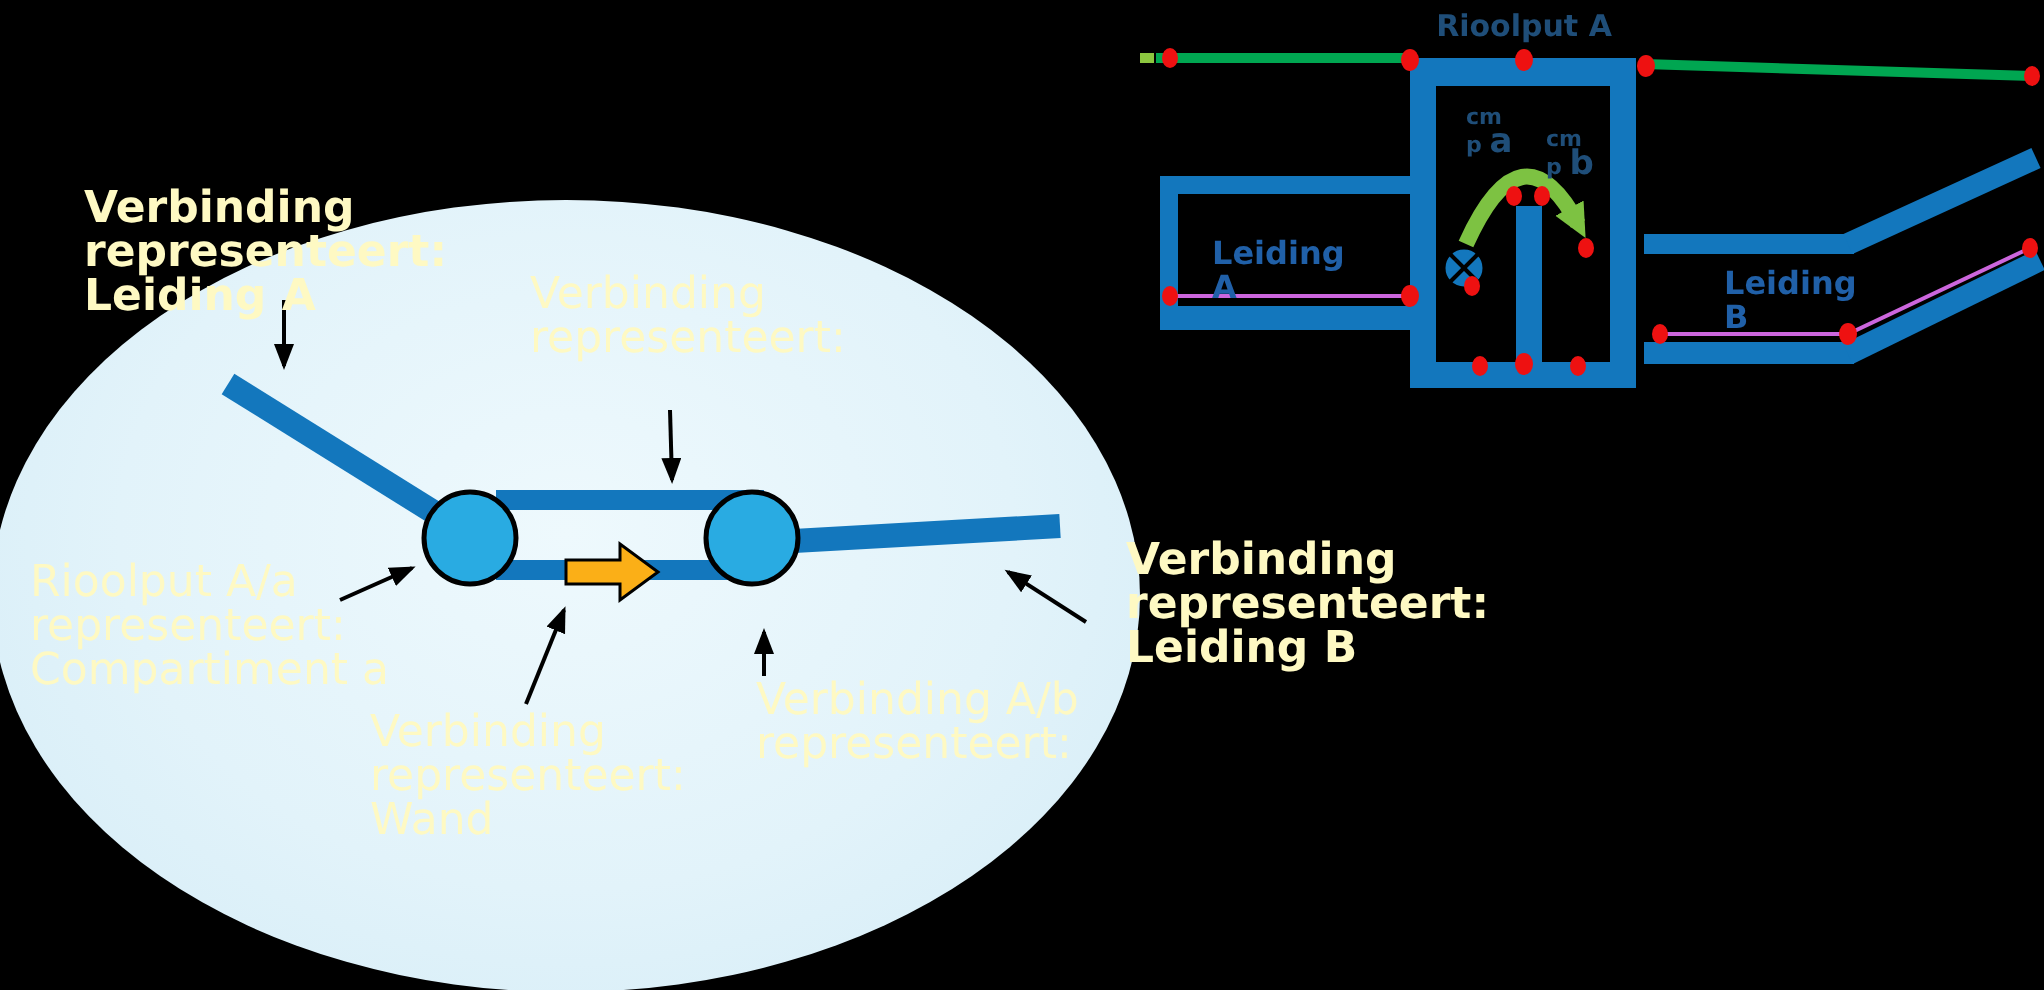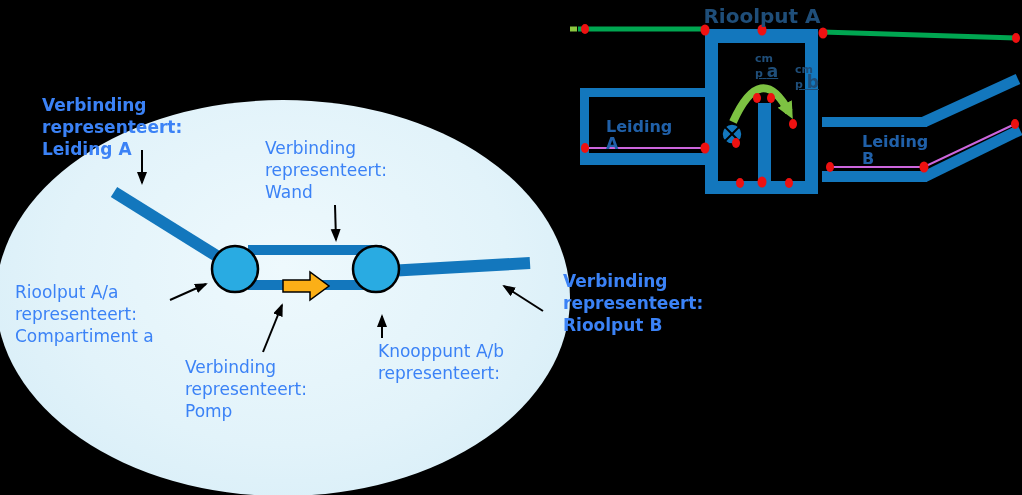--- a/index.html
+++ b/index.html
@@ -6,29 +6,29 @@
   .stage {
     position:relative; width:1022px; height:495px; background:#000;
     overflow:hidden; font-family:"DejaVu Sans","Liberation Sans",sans-serif;
   }
   .ellipse {
     position:absolute; left:-4px; top:100px; width:574px; height:396px;
     border-radius:50%;
     background:radial-gradient(ellipse at 50% 42%, #eef9fd 0%, #e2f3fa 55%, #d2ebf6 100%);
   }
   svg.overlay { position:absolute; left:0; top:0; pointer-events:none; }
-  .ann { position:absolute; color:#3b82f6; font-size:17px; line-height:22px; }
+  .ann { position:absolute; color:#fef9c3; font-size:22px; line-height:22px; }
   .ann.bold { font-weight:bold; }
   .ann span { display:block; white-space:nowrap; }
   .net-title { position:absolute; left:703px; top:4px; width:118px; text-align:center;
-    color:#1F4E79; font-weight:bold; font-size:20px; }
+    color:#1F4E79; font-weight:bold; font-size:15px; }
   .pipe-label { position:absolute; color:#2060A8; font-weight:bold; font-size:16px; line-height:17px; }
   .pipe-label span { display:block; }
-  .cmp { position:absolute; color:#1F4E79; font-weight:bold; font-size:11px; line-height:12px;margin-left:22px; }
-  .cmp .row { display:block;text-decoration:underline; }
+  .cmp { position:absolute; color:#1F4E79; font-weight:bold; font-size:11px; line-height:12px; }
+  .cmp .row { display:block; }
   .cmp-big { font-size:17px; }
 </style>
 </head>
 <body>
 
 <div class="stage">
 
   <div class="ellipse"></div>
 
   <svg class="overlay" width="1022" height="495" viewBox="0 0 1022 495">
@@ -115,44 +115,43 @@
 
   <div class="ann bold" style="left:42px; top:94px">
     <span>Verbinding</span>
     <span>representeert:</span>
     <span>Leiding A</span>
   </div>
 
   <div class="ann" style="left:265px; top:137px">
     <span>Verbinding</span>
     <span>representeert:</span>
-    <span>Wand</span>
   </div>
 
   <div class="ann" style="left:15px; top:281px">
     <span>Rioolput A/a</span>
     <span>representeert:</span>
     <span>Compartiment a</span>
   </div>
 
   <div class="ann" style="left:185px; top:356px">
     <span>Verbinding</span>
     <span>representeert:</span>
-    <span>Pomp</span>
+    <span>Wand</span>
   </div>
 
   <div class="ann" style="left:378px; top:340px">
-    <span>Knooppunt A/b</span>
+    <span>Verbinding A/b</span>
     <span>representeert:</span>
   </div>
 
   <div class="ann bold" style="left:563px; top:270px">
     <span>Verbinding</span>
     <span>representeert:</span>
-    <span>Rioolput B</span>
+    <span>Leiding B</span>
   </div>
 
   <div class="net-title">Rioolput A</div>
 
   <div class="pipe-label" style="left:606px; top:118px">
     <span>Leiding</span>
     <span>A</span>
   </div>
 
   <div class="pipe-label" style="left:862px; top:133px">

